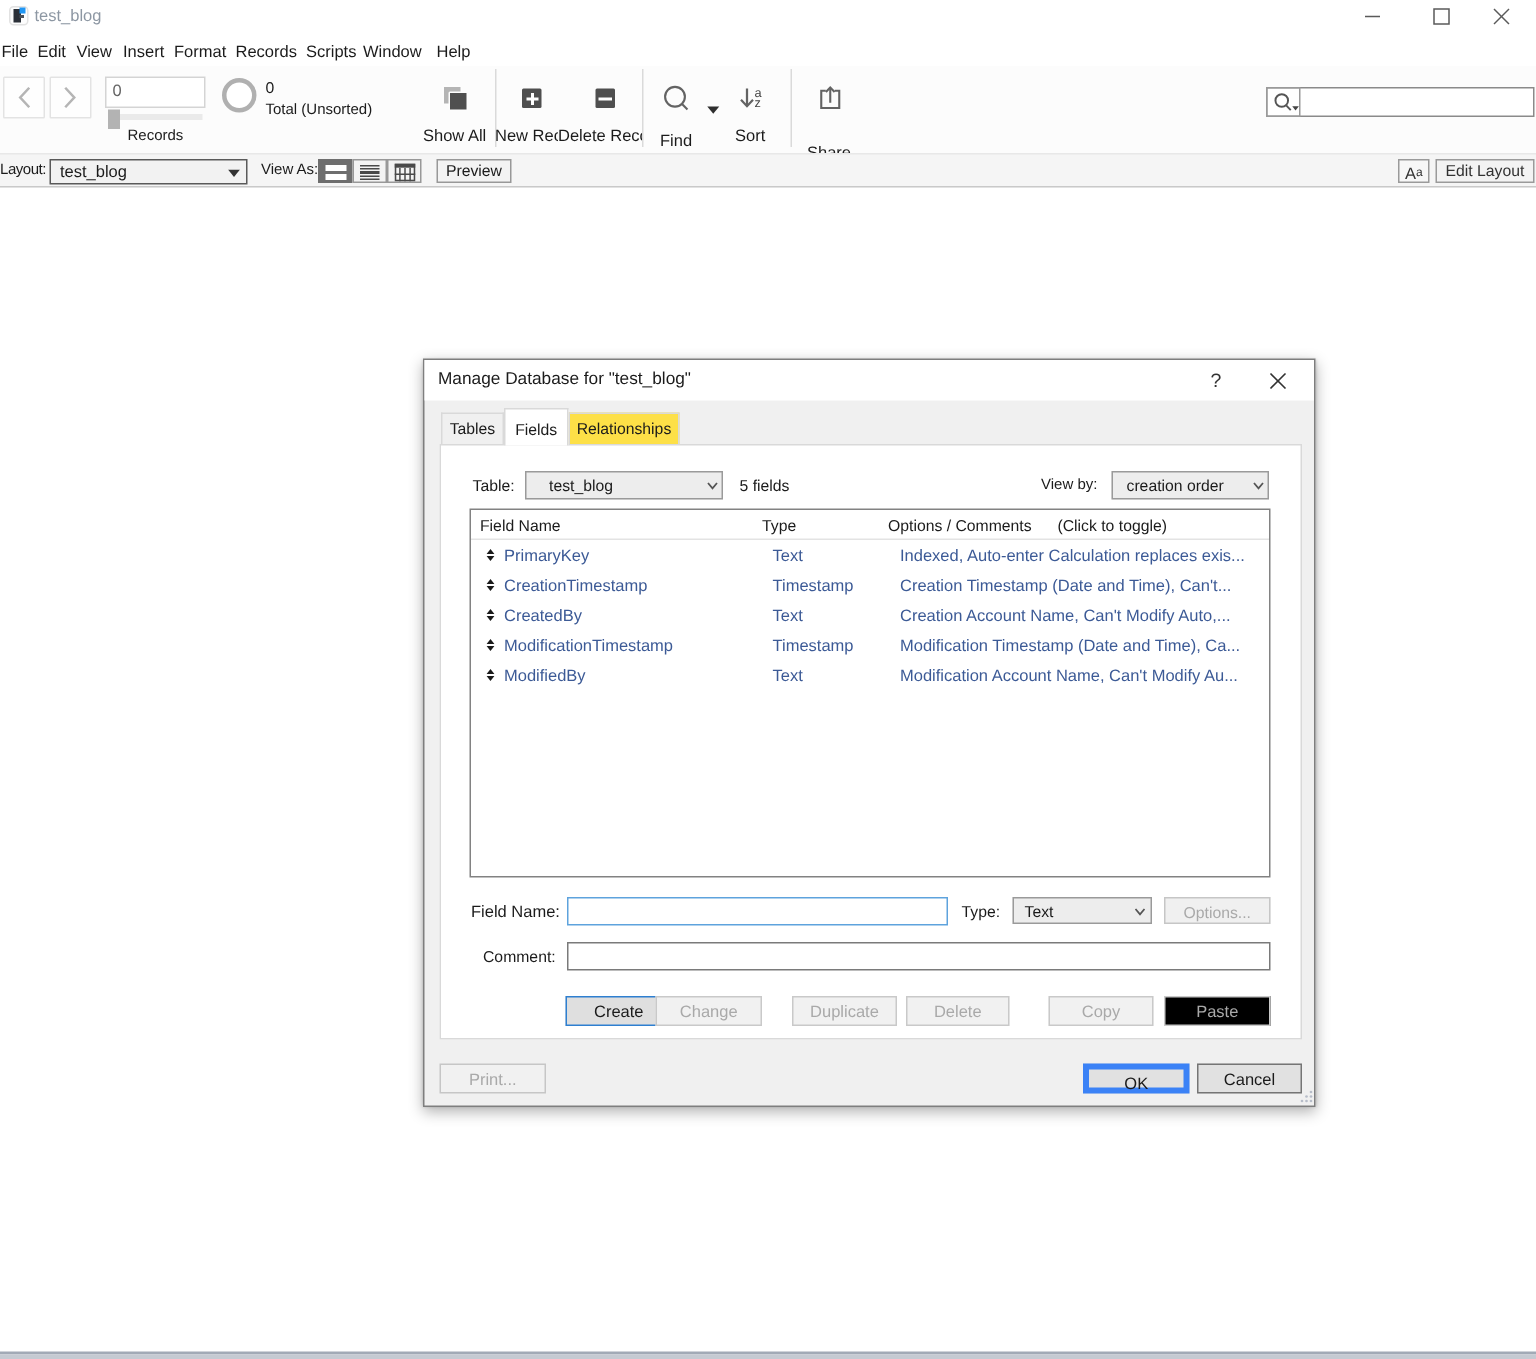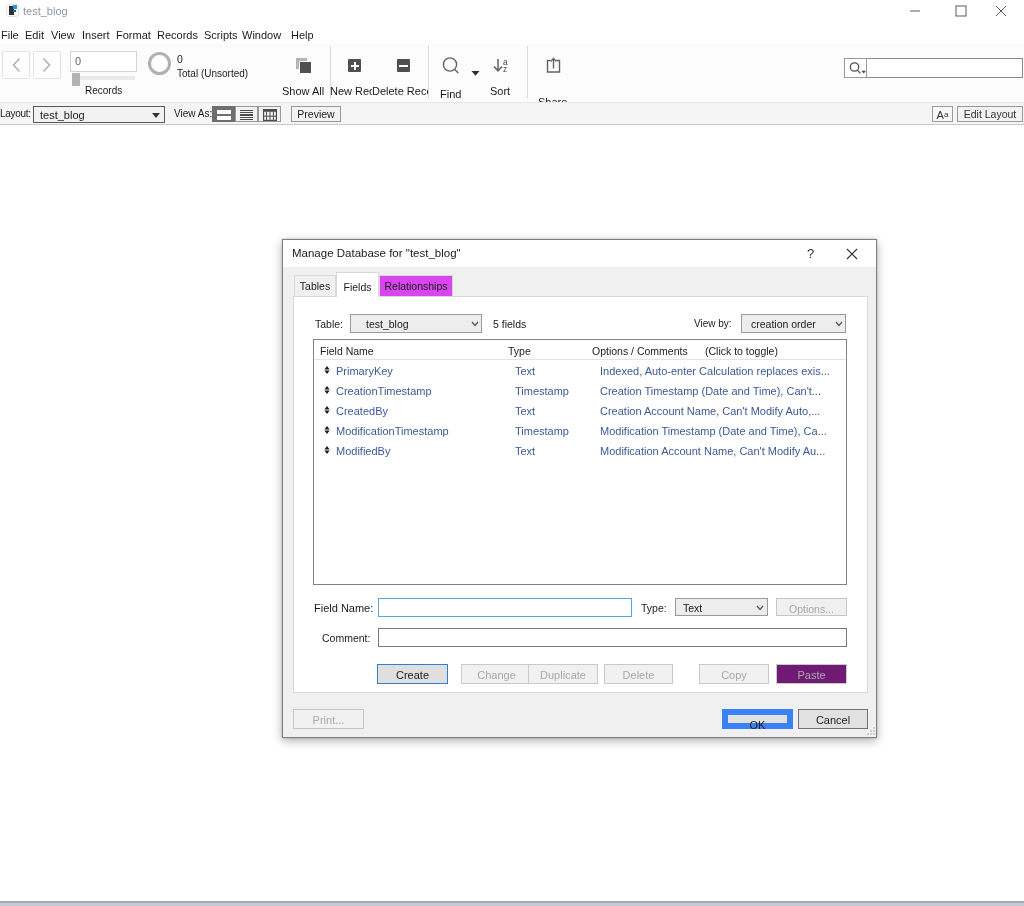--- a/index.html
+++ b/index.html
@@ -174,21 +174,21 @@
       <line x1="11" y1="1" x2="1" y2="11" stroke="#323232" stroke-width="1.1"></line>
     </svg>
   </div>
 
   <div class="a" style="left:11px;top:35px;width:42px;height:21px;background:#f0f0f0;border:1px solid #d9d9d9;border-bottom:none;text-align:center;">
     <span class="txt" style="font-size:10.5px;color:#1b1b1b;line-height:20px;">Tables</span>
   </div>
   <div class="a" style="left:53px;top:32px;width:43px;height:25px;background:#fff;border:1px solid #d9d9d9;border-bottom:none;text-align:center;z-index:3;">
     <span class="txt" style="font-size:10.5px;color:#1b1b1b;line-height:28px;">Fields</span>
   </div>
-  <div class="a" style="left:96px;top:35px;width:74px;height:21px;background:#d946ef;border:1px solid #d9d9d9;border-bottom:none;text-align:center;">
+  <div class="a" style="left:96px;top:35px;width:74px;height:21px;background:#fde047;border:1px solid #d9d9d9;border-bottom:none;text-align:center;">
     <span class="txt" style="font-size:10.5px;color:#1b1b1b;line-height:20px;">Relationships</span>
   </div>
 
   <div class="a" style="left:10px;top:56px;width:575px;height:397px;background:#fff;border:1px solid #d9d9d9;"></div>
 
   <span class="a txt" style="left:32px;top:78px;font-size:10.5px;color:#1b1b1b;">Table:</span>
   <div class="a" style="left:67px;top:74px;width:132px;height:19px;background:#ededed;border:1px solid #9a9a9a;">
     <span class="a txt" style="left:15px;top:3px;font-size:10.5px;color:#1b1b1b;">test_blog</span>
     <svg class="a" style="left:120px;top:6px;" width="8" height="6" viewBox="0 0 8 6">
           <polyline points="1,1 4,4.5 7,1" fill="none" stroke="#555" stroke-width="1.2"></polyline>
@@ -269,40 +269,40 @@
   <div class="a" style="left:493px;top:358px;width:71px;height:18px;background:#f0f0f0;border:1px solid #c6c6c6;text-align:center;">
     <span class="txt" style="font-size:10.5px;color:#a9a9a9;line-height:16px;">Options...</span>
   </div>
 
   <span class="a txt" style="left:39px;top:392px;font-size:10.5px;color:#1b1b1b;">Comment:</span>
   <div class="a" style="left:95px;top:388px;width:469px;height:19px;background:#fff;border:1px solid #7a7a7a;"></div>
 
   <div class="a" style="left:94px;top:424px;width:71px;height:20px;background:#dfdfdf;border:1px solid #2e7fd0;text-align:center;">
     <span class="txt" style="font-size:11px;color:#1b1b1b;line-height:18px;">Create</span>
   </div>
-  <div class="a" style="left:178px;top:424px;width:71px;height:20px;background:#f1f1f1;border:1px solid #c9c9c9;text-align:center;">
+  <div class="a" style="left:154px;top:424px;width:71px;height:20px;background:#f1f1f1;border:1px solid #c9c9c9;text-align:center;">
     <span class="txt" style="font-size:11px;color:#a9a9a9;line-height:18px;">Change</span>
   </div>
   <div class="a" style="left:245px;top:424px;width:70px;height:20px;background:#f1f1f1;border:1px solid #c9c9c9;text-align:center;">
     <span class="txt" style="font-size:11px;color:#a9a9a9;line-height:18px;">Duplicate</span>
   </div>
   <div class="a" style="left:321px;top:424px;width:69px;height:20px;background:#f1f1f1;border:1px solid #c9c9c9;text-align:center;">
     <span class="txt" style="font-size:11px;color:#a9a9a9;line-height:18px;">Delete</span>
   </div>
   <div class="a" style="left:416px;top:424px;width:70px;height:20px;background:#f1f1f1;border:1px solid #c9c9c9;text-align:center;">
     <span class="txt" style="font-size:11px;color:#a9a9a9;line-height:18px;">Copy</span>
   </div>
-  <div class="a" style="left:493px;top:424px;width:71px;height:20px;background:#701a75;border:1px solid #c9c9c9;text-align:center;">
+  <div class="a" style="left:493px;top:424px;width:71px;height:20px;background:#000000;border:1px solid #c9c9c9;text-align:center;">
     <span class="txt" style="font-size:11px;color:#a9a9a9;line-height:18px;">Paste</span>
   </div>
 
   <div class="a" style="left:10px;top:469px;width:71px;height:20px;background:#f1f1f1;border:1px solid #c6c6c6;text-align:center;">
     <span class="txt" style="font-size:11px;color:#a9a9a9;line-height:18px;">Print...</span>
   </div>
-  <div class="a" style="left:439px;top:469px;width:71px;height:20px;background:#e1e1e1;border:6px solid #3b82f6;text-align:center;">
+  <div class="a" style="left:439px;top:469px;width:71px;height:20px;background:#e1e1e1;border:4px solid #3b82f6;text-align:center;">
     <span class="txt" style="font-size:11px;color:#1b1b1b;line-height:18px;">OK</span>
   </div>
   <div class="a" style="left:515px;top:469px;width:70px;height:20px;background:#e1e1e1;border:1px solid #757575;text-align:center;">
     <span class="txt" style="font-size:11px;color:#1b1b1b;line-height:18px;">Cancel</span>
   </div>
 
   <svg class="a" style="left:583px;top:486px;" width="10" height="10" viewBox="0 0 10 10">
     <circle cx="8" cy="2" r="0.9" fill="#b7bdc9"></circle>
         <circle cx="8" cy="5" r="0.9" fill="#b7bdc9"></circle>
         <circle cx="8" cy="8" r="0.9" fill="#b7bdc9"></circle>

